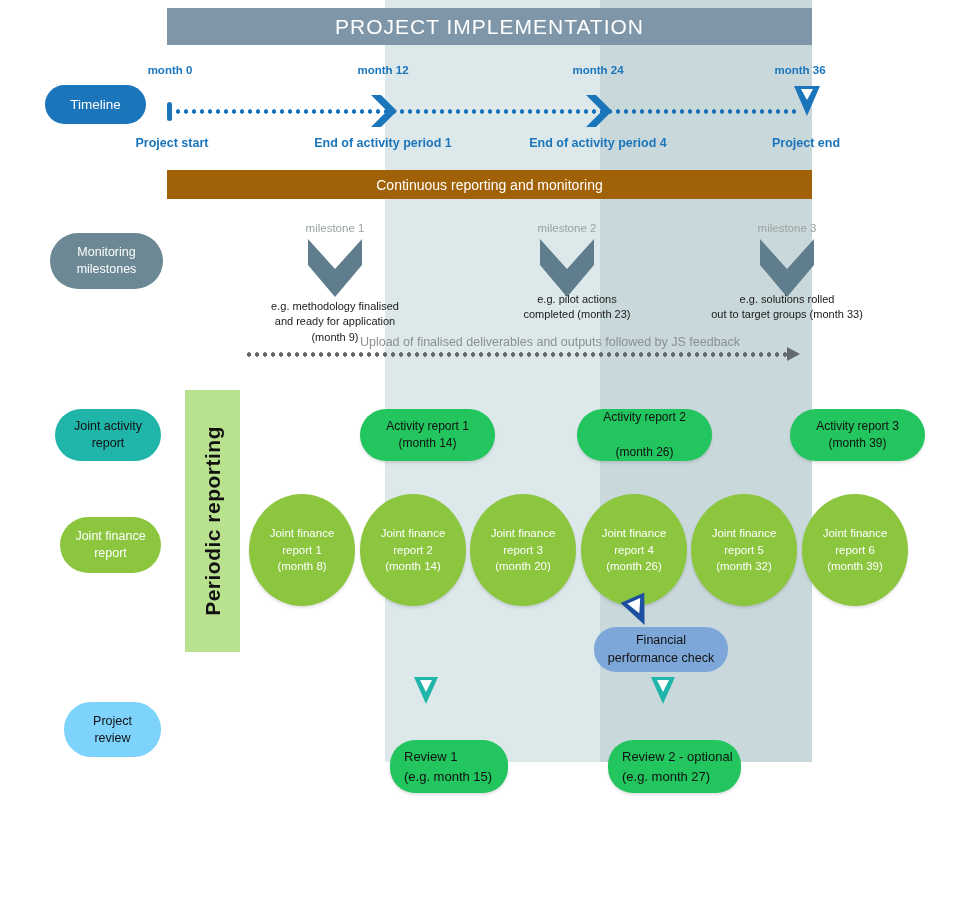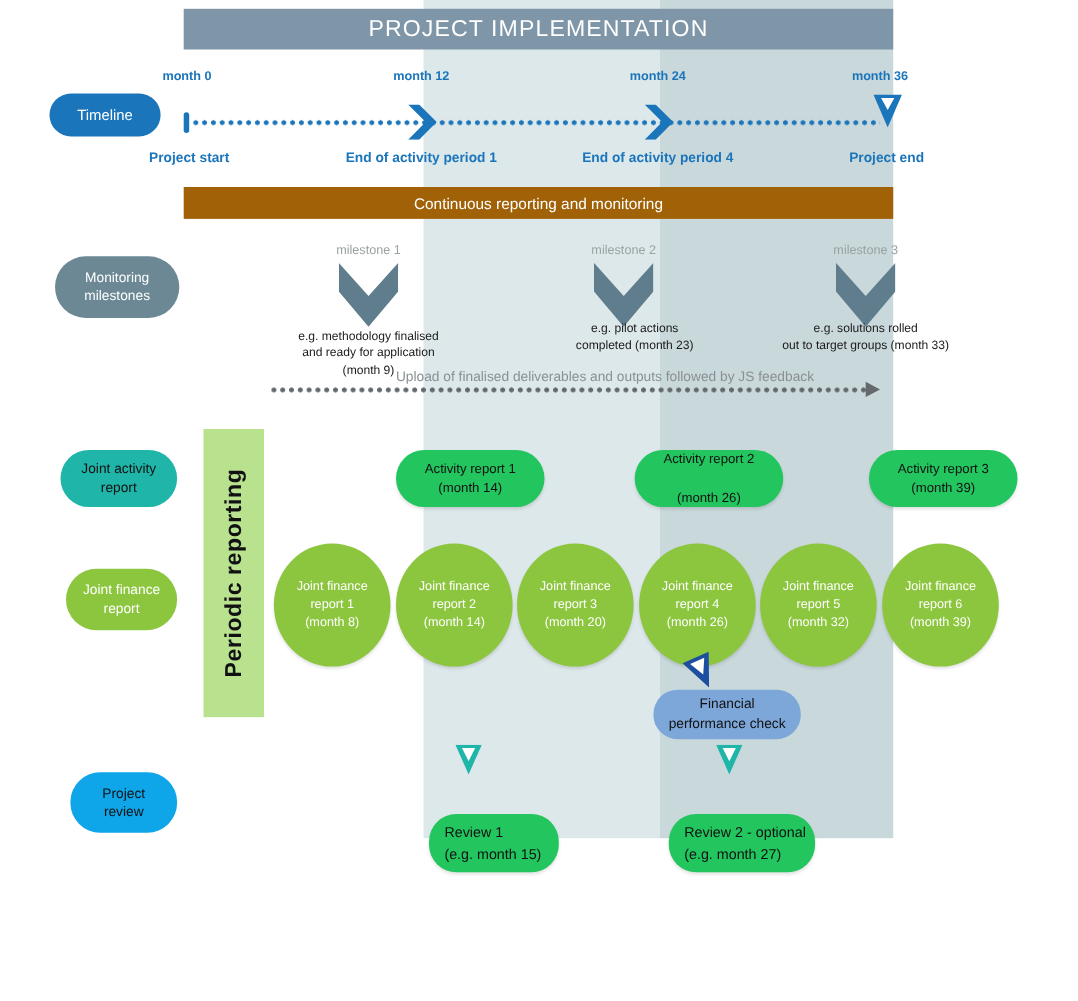--- a/index.html
+++ b/index.html
@@ -33,21 +33,21 @@
   .ms-chev{position:absolute;top:239px;width:54px;height:58px;}
   .milestone-desc{position:absolute;text-align:center;font-size:11px;color:#1a1a1a;line-height:1.4;}
   .milestone-desc span{display:block;}
   .upload-note{position:absolute;left:290px;top:335px;width:520px;text-align:center;color:#8a9094;font-size:12.5px;}
   .dotline-gray{left:245px;top:352px;width:543px;background-image:radial-gradient(circle,#63696d 2px,transparent 2.4px);background-size:8px 5px;}
   .upload-arrowhead{position:absolute;left:787px;top:347px;width:0;height:0;
     border-left:13px solid #63696d;border-top:7px solid transparent;border-bottom:7px solid transparent;}
 
   .joint-activity-pill{left:55px;top:409px;width:106px;height:52px;background:#1fb5a9;border-radius:26px;color:#111;font-size:12.5px;}
   .joint-finance-pill{left:60px;top:517px;width:101px;height:56px;background:#8cc63e;border-radius:28px;color:#fff;font-size:12.5px;}
-  .project-review-pill{left:64px;top:702px;width:97px;height:55px;background:#0ea5e9;border-radius:27px;color:#111;font-size:12.5px;}
+  .project-review-pill{left:64px;top:702px;width:97px;height:55px;background:#7dd3fc;border-radius:27px;color:#111;font-size:12.5px;}
 
   .periodic-bar{position:absolute;left:185px;top:390px;width:55px;height:262px;background:#b9e28f;
     display:flex;align-items:center;justify-content:center;}
   .periodic-text{writing-mode:vertical-rl;transform:rotate(180deg);font-size:21px;font-weight:bold;color:#111;letter-spacing:.5px;}
 
   .activity-pill{position:absolute;top:409px;width:135px;height:52px;background:#22c55e;border-radius:26px;color:#111;
     font-size:12px;display:flex;flex-direction:column;align-items:center;justify-content:center;line-height:1.4;
     box-shadow:0 2px 3px rgba(0,0,0,.12);}
   .ap1{left:360px;} .ap2{left:577px;justify-content:space-between;} .ap3{left:790px;}
 

